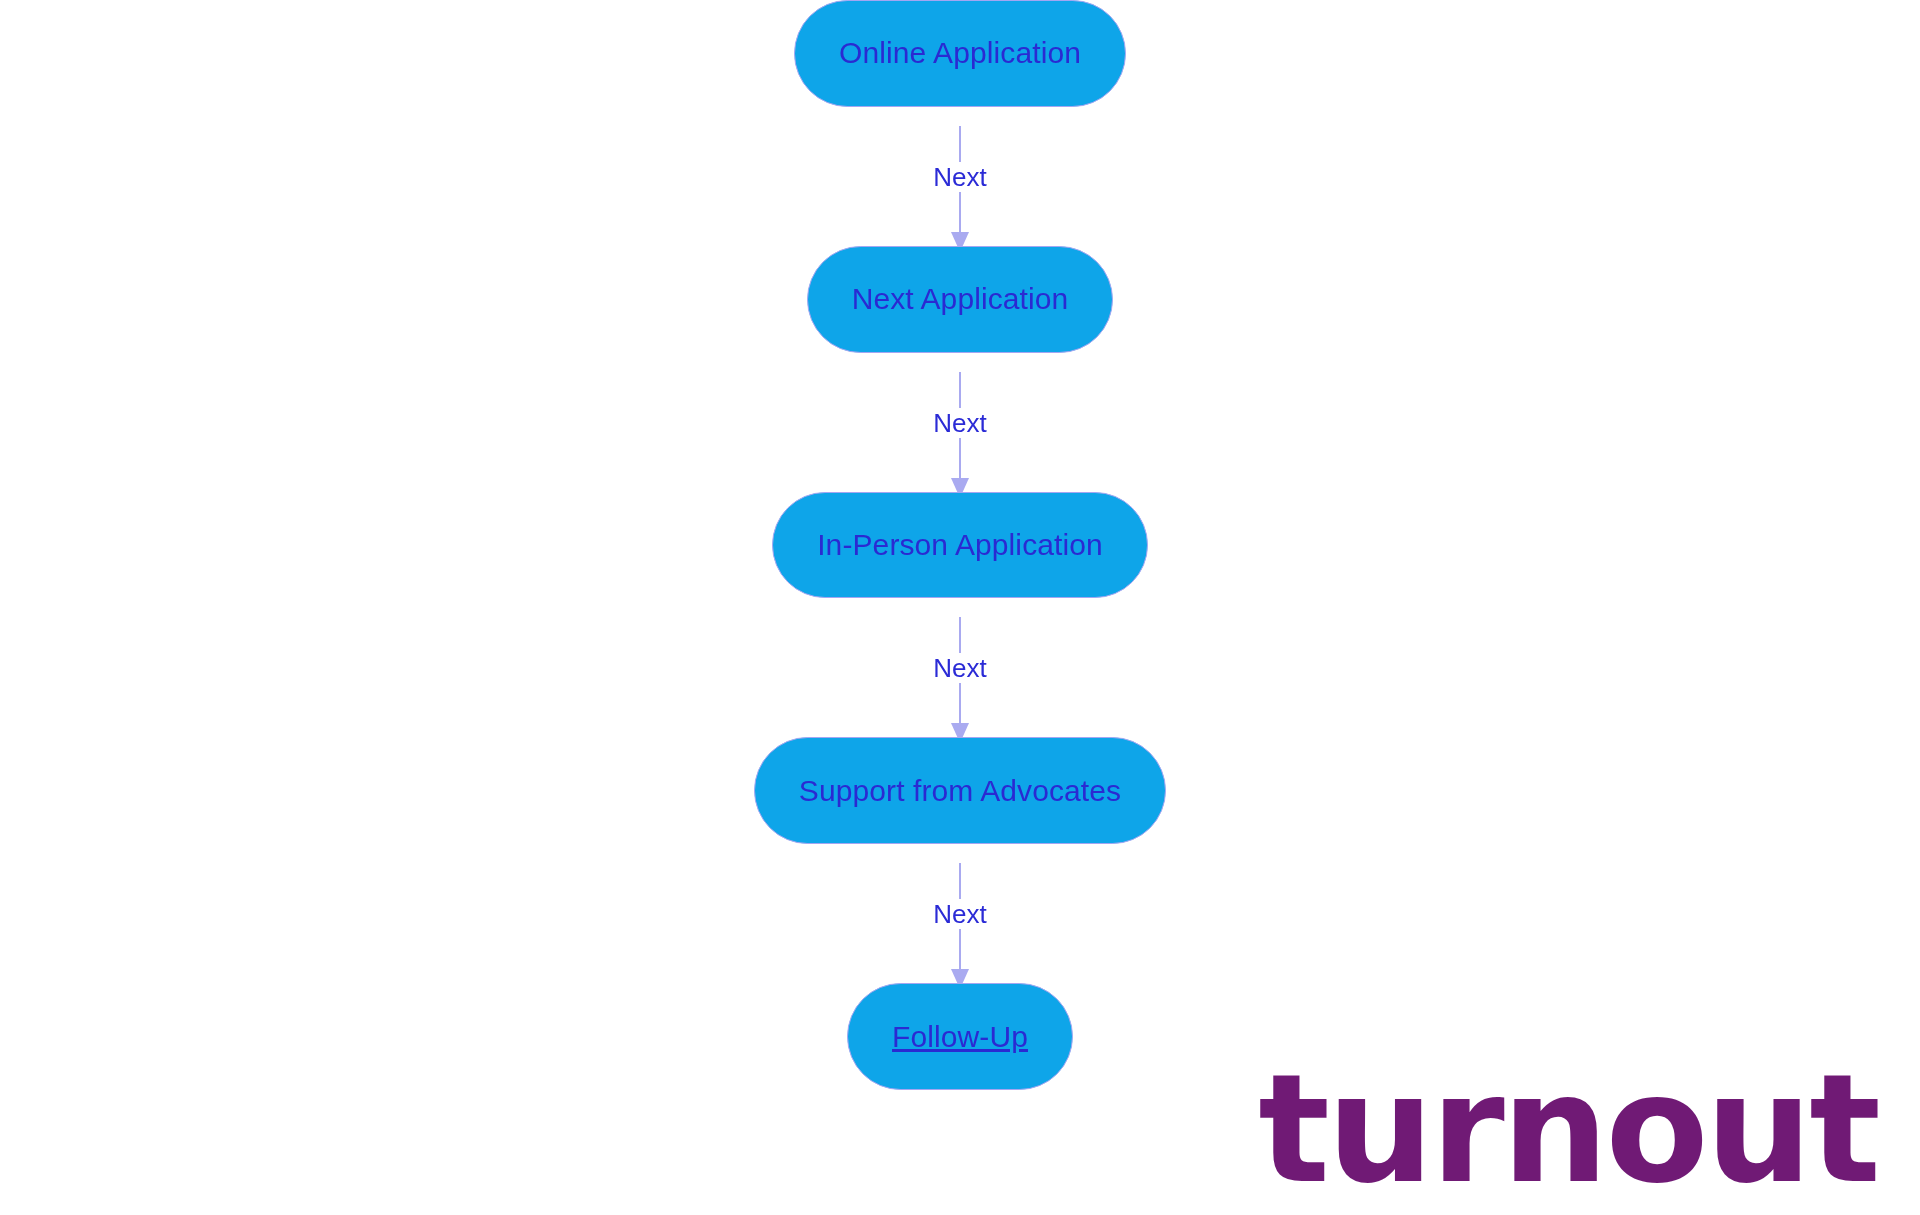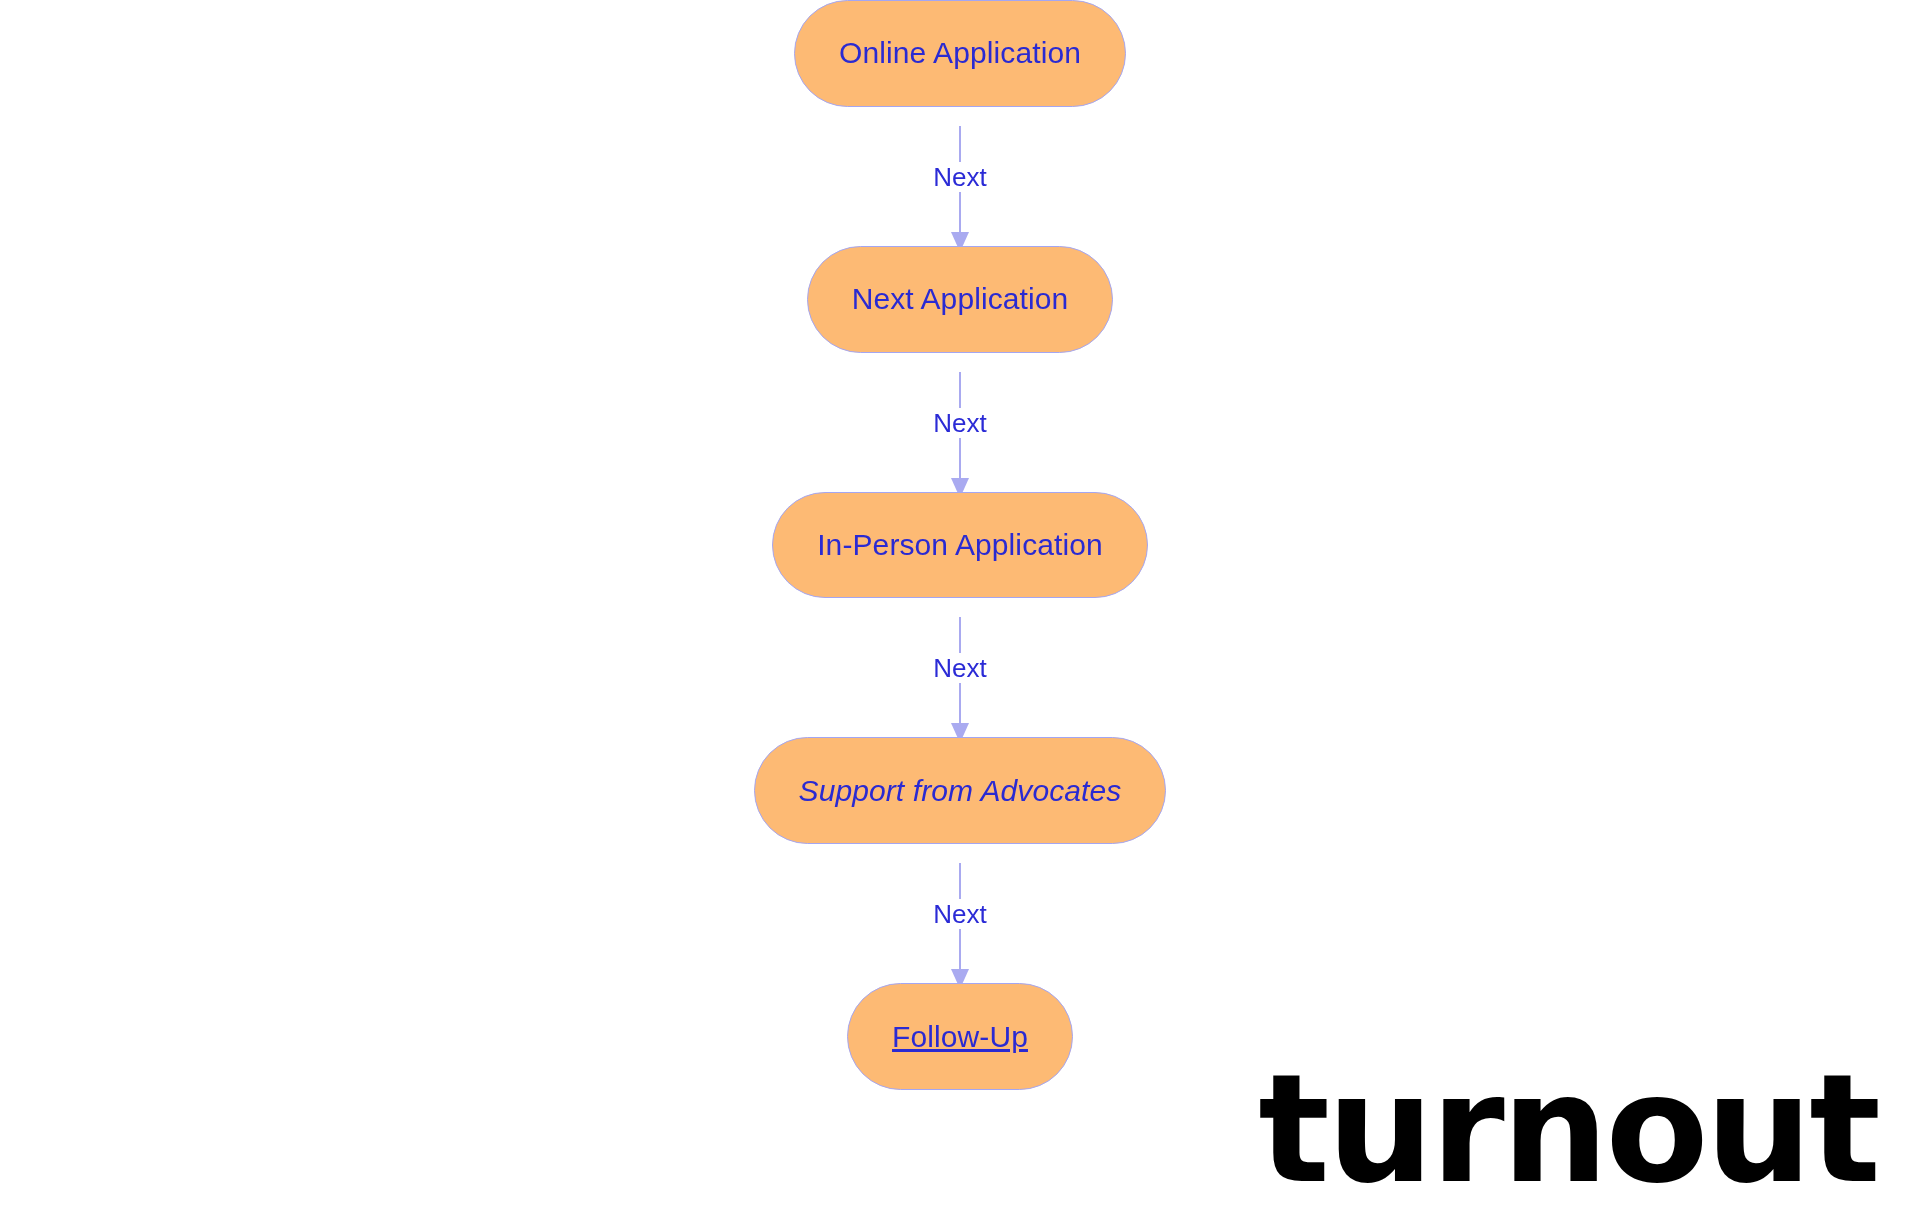--- a/index.html
+++ b/index.html
@@ -32,21 +32,21 @@
     width: 1920px;
     height: 1090px;
     display: flex;
     flex-direction: column;
     align-items: center;
   }
 
   .node {
     box-sizing: border-box;
     height: 112px;
-    background: #fdba74;
+    background: #0ea5e9;
     border: 1.6px solid #a4a6f2;
     border-radius: 56px;
     display: flex;
     align-items: center;
     justify-content: center;
     color: #2a2ad2;
     font-size: 30px;
     font-weight: 400;
     letter-spacing: 0.1px;
     white-space: nowrap;
@@ -57,21 +57,21 @@
 
   .node-label {
     line-height: 1;
     display: block;
   }
 
   
   .node.w1 { min-width: 298px; }
   .node.w2 { min-width: 302px; }
   .node.w3 { min-width: 344px; justify-content: flex-end; }
-  .node.w4 { min-width: 380px; font-style: italic; }
+  .node.w4 { min-width: 380px; }
   .node.w5 { min-width: 200px; text-decoration: underline; }
 
   
   .edge {
     width: 300px;
     height: 126px;
     position: relative;
     z-index: 1;
     margin-top: 19px;
   }
@@ -109,21 +109,21 @@
     font-size: 26px;
     line-height: 1;
     white-space: nowrap;
   }
 
   
   #brand {
     position: absolute;
     right: 42px;
     bottom: 18px;
-    color: #000000;
+    color: #701a75;
     font-size: 150px;
     line-height: 0.9;
     font-weight: 700;
     letter-spacing: -3px;
     font-family: "DejaVu Sans", "Liberation Sans", sans-serif;
     user-select: none;
   }
 </style>
 </head>
 <body>

